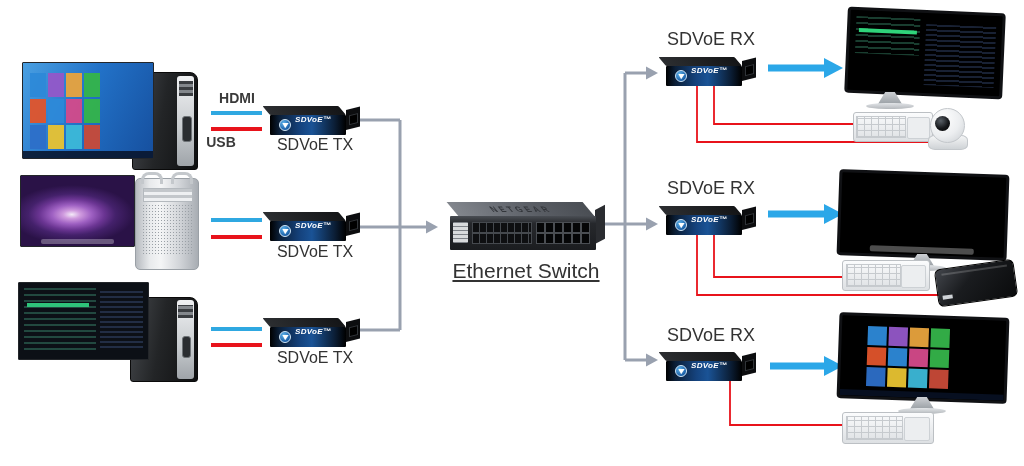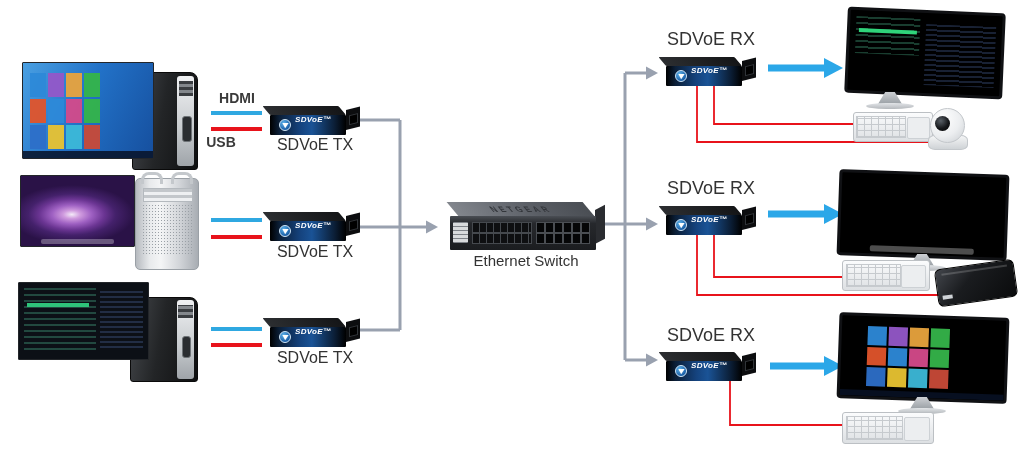--- a/index.html
+++ b/index.html
@@ -262,21 +262,21 @@
 
   <div class="dev switch" style="left:450px;top:202px;">
     <div class="sw-top">NETGEAR</div>
     <div class="sw-side"></div>
     <div class="sw-front">
       <div class="sw-badge"></div>
       <div class="sw-sfp"></div>
       <div class="sw-rj45"></div>
     </div>
   </div>
-  <div class="lbl lbl-device" style="left:428px;top:252px;width:196px;font-size:15px;">Ethernet Switch</div>
+  <div class="lbl lbl-device" style="left:428px;top:259px;width:196px;font-size:21px;text-decoration:underline;">Ethernet Switch</div>
 
   <div class="lbl lbl-device lbl-rx" style="left:654px;top:29px;width:114px;">SDVoE RX</div>
   <div class="dev avbox" style="left:666px;top:57px;">
     <div class="top"></div>
     <div class="side"></div>
     <div class="face">
       <div class="logo"></div>
       <div class="brand">SDVoE™</div>
     </div>
   </div>

